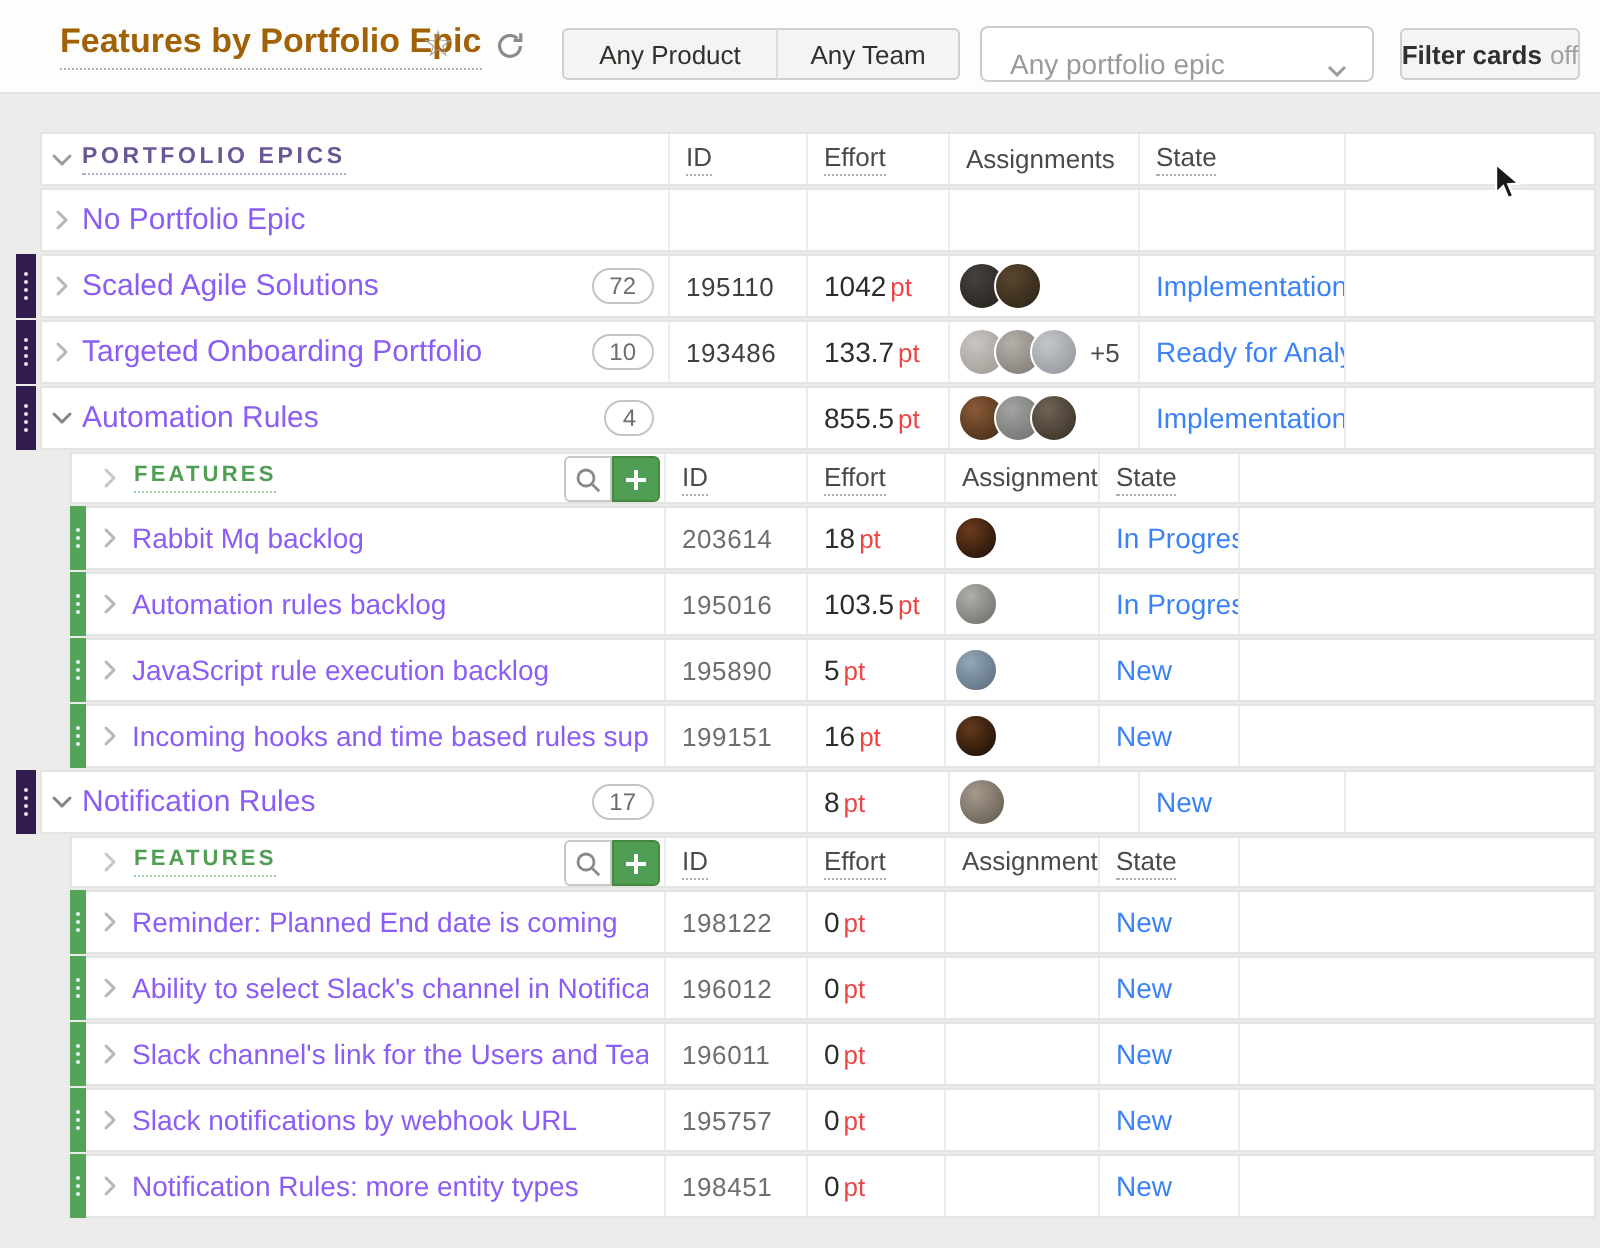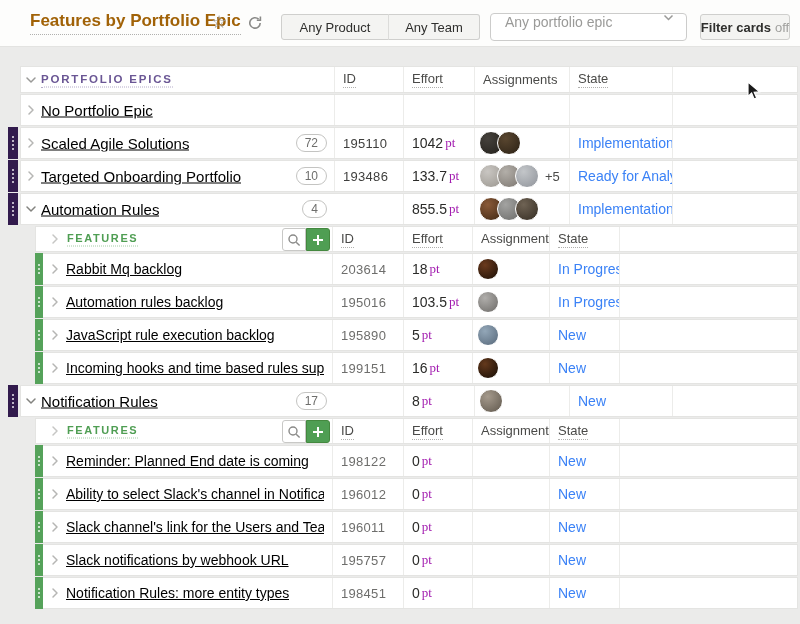--- a/index.html
+++ b/index.html
@@ -16,51 +16,51 @@
   #canvas{position:relative;width:800px;height:624px;background:var(--page-bg);overflow:hidden;}
 
   
   .topbar{position:absolute;left:0;top:0;width:800px;height:47px;background:#fdfdfc;border-bottom:1px solid #e3e3e1;}
   .viewtitle{position:absolute;left:30px;top:11px;font-size:17px;font-weight:bold;color:#a16207;border-bottom:1px dotted #b0b0ae;padding-bottom:3px;white-space:nowrap;}
   .star{position:absolute;left:211px;top:13px;font-size:18px;color:#9a9a98;line-height:18px;}
   .refresh{position:absolute;left:247px;top:15px;}
   .segbtn{position:absolute;top:14px;height:26px;background:#f4f4f2;border:1px solid #cfcfcd;display:flex;align-items:center;justify-content:center;font-size:13px;color:#2f2f2d;}
   .seg-left{left:281px;width:108px;border-radius:3px 0 0 3px;}
   .seg-right{left:388px;width:92px;border-radius:0 3px 3px 0;border-left:1px solid #dcdcda;}
-  .dropdown{position:absolute;left:490px;top:13px;width:197px;height:28px;background:#fff;border:1px solid #cccccb;border-radius:4px;display:flex;align-items:flex-start;padding:0 12px 0 14px;}
+  .dropdown{position:absolute;left:490px;top:13px;width:197px;height:28px;background:#fff;border:1px solid #cccccb;border-radius:4px;display:flex;align-items:flex-end;padding:0 12px 0 14px;}
   .dropdown .ph{font-size:14px;color:#9a9a98;flex:1;white-space:nowrap;}
   .filterbtn{position:absolute;left:700px;top:14px;width:90px;height:26px;background:#f4f4f2;border:1px solid #cfcfcd;border-radius:3px;display:flex;align-items:center;justify-content:center;font-size:13px;white-space:nowrap;}
   .filterbtn .fl{color:#2f2f2d;font-weight:bold;}
   .filterbtn .fs{color:#a0a09e;margin-left:4px;font-weight:normal;}
 
   
   .row{position:absolute;background:#fff;border:1px solid var(--row-border);}
   .row.epicrow{left:20px;width:778px;height:32px;}
   .row.headrow{left:20px;width:778px;height:27px;}
   .row.featrow{left:35px;width:763px;height:32px;}
   .row.featheadrow{left:35px;width:763px;height:26px;}
 
   .cell{position:absolute;top:0;bottom:0;border-left:1px solid var(--cell-line);display:flex;align-items:center;padding-left:8px;overflow:hidden;}
   .cell.nopad{padding-left:4px;}
 
   .chev{position:absolute;left:4px;top:50%;transform:translateY(-50%);width:12px;height:12px;display:flex;align-items:center;justify-content:center;}
   .featrow .chev,.featheadrow .chev{left:13px;}
-  .title{position:absolute;left:20px;top:50%;transform:translateY(-50%);font-size:15px;color:#000000;white-space:nowrap;max-width:255px;overflow:hidden;text-decoration:underline;}
+  .title{position:absolute;left:20px;top:50%;transform:translateY(-50%);font-size:15px;color:#8b5cf6;white-space:nowrap;max-width:255px;overflow:hidden;}
   .featrow .title{left:30px;font-size:14px;max-width:258px;}
   .grouplabel{position:absolute;left:20px;top:50%;transform:translateY(-50%);font-size:11.5px;font-weight:bold;letter-spacing:1.8px;color:var(--epic-label);border-bottom:1px dotted #b4abc8;padding-bottom:2px;white-space:nowrap;}
   .featlabel{left:31px;color:var(--feature-green);border-bottom:1px dotted #a6cda8;font-size:11px;letter-spacing:1.6px;}
 
   .badge{position:absolute;right:470px;top:50%;transform:translateY(-50%);border:1px solid #c4c4c2;border-radius:10px;padding:1px 8px;font-size:12px;color:#6e6e6c;background:#fff;line-height:14px;}
 
   .colhead{font-size:13px;color:#4a4a48;border-bottom:1px dotted #b0b0ae;padding-bottom:1px;white-space:nowrap;}
   .colhead.plain{border-bottom:none;}
   .idv{font-size:13px;color:#3f3f3d;letter-spacing:.3px;}
   .featrow .idv{color:#6e6e6c;text-align:right;}
   .ev{font-size:14px;color:#2b2b29;}
-  .eu{font-size:13px;color:#a21caf;margin-left:2px;font-family:Liberation Serif, serif;}
+  .eu{font-size:13px;color:#ef4444;margin-left:2px;}
   .sv{font-size:14px;color:#3b82f6;white-space:nowrap;}
   .extra{font-size:13px;color:#4a4a48;margin-left:6px;}
 
   .dragbar{position:absolute;display:flex;flex-direction:column;align-items:center;justify-content:center;gap:2px;}
   .epicbar{left:-13px;top:-1px;bottom:-1px;width:10px;background:var(--epic-purple);}
   .featbar{left:-1px;top:-1px;bottom:-1px;width:8px;background:var(--feature-bar);}
   .dragbar i{width:2px;height:2px;background:rgba(255,255,255,.9);border-radius:50%;}
 
   .av{width:24px;height:24px;border-radius:50%;border:1px solid #fff;margin-left:-6px;flex:0 0 auto;background:#888;}
   .av:first-child{margin-left:0;}

